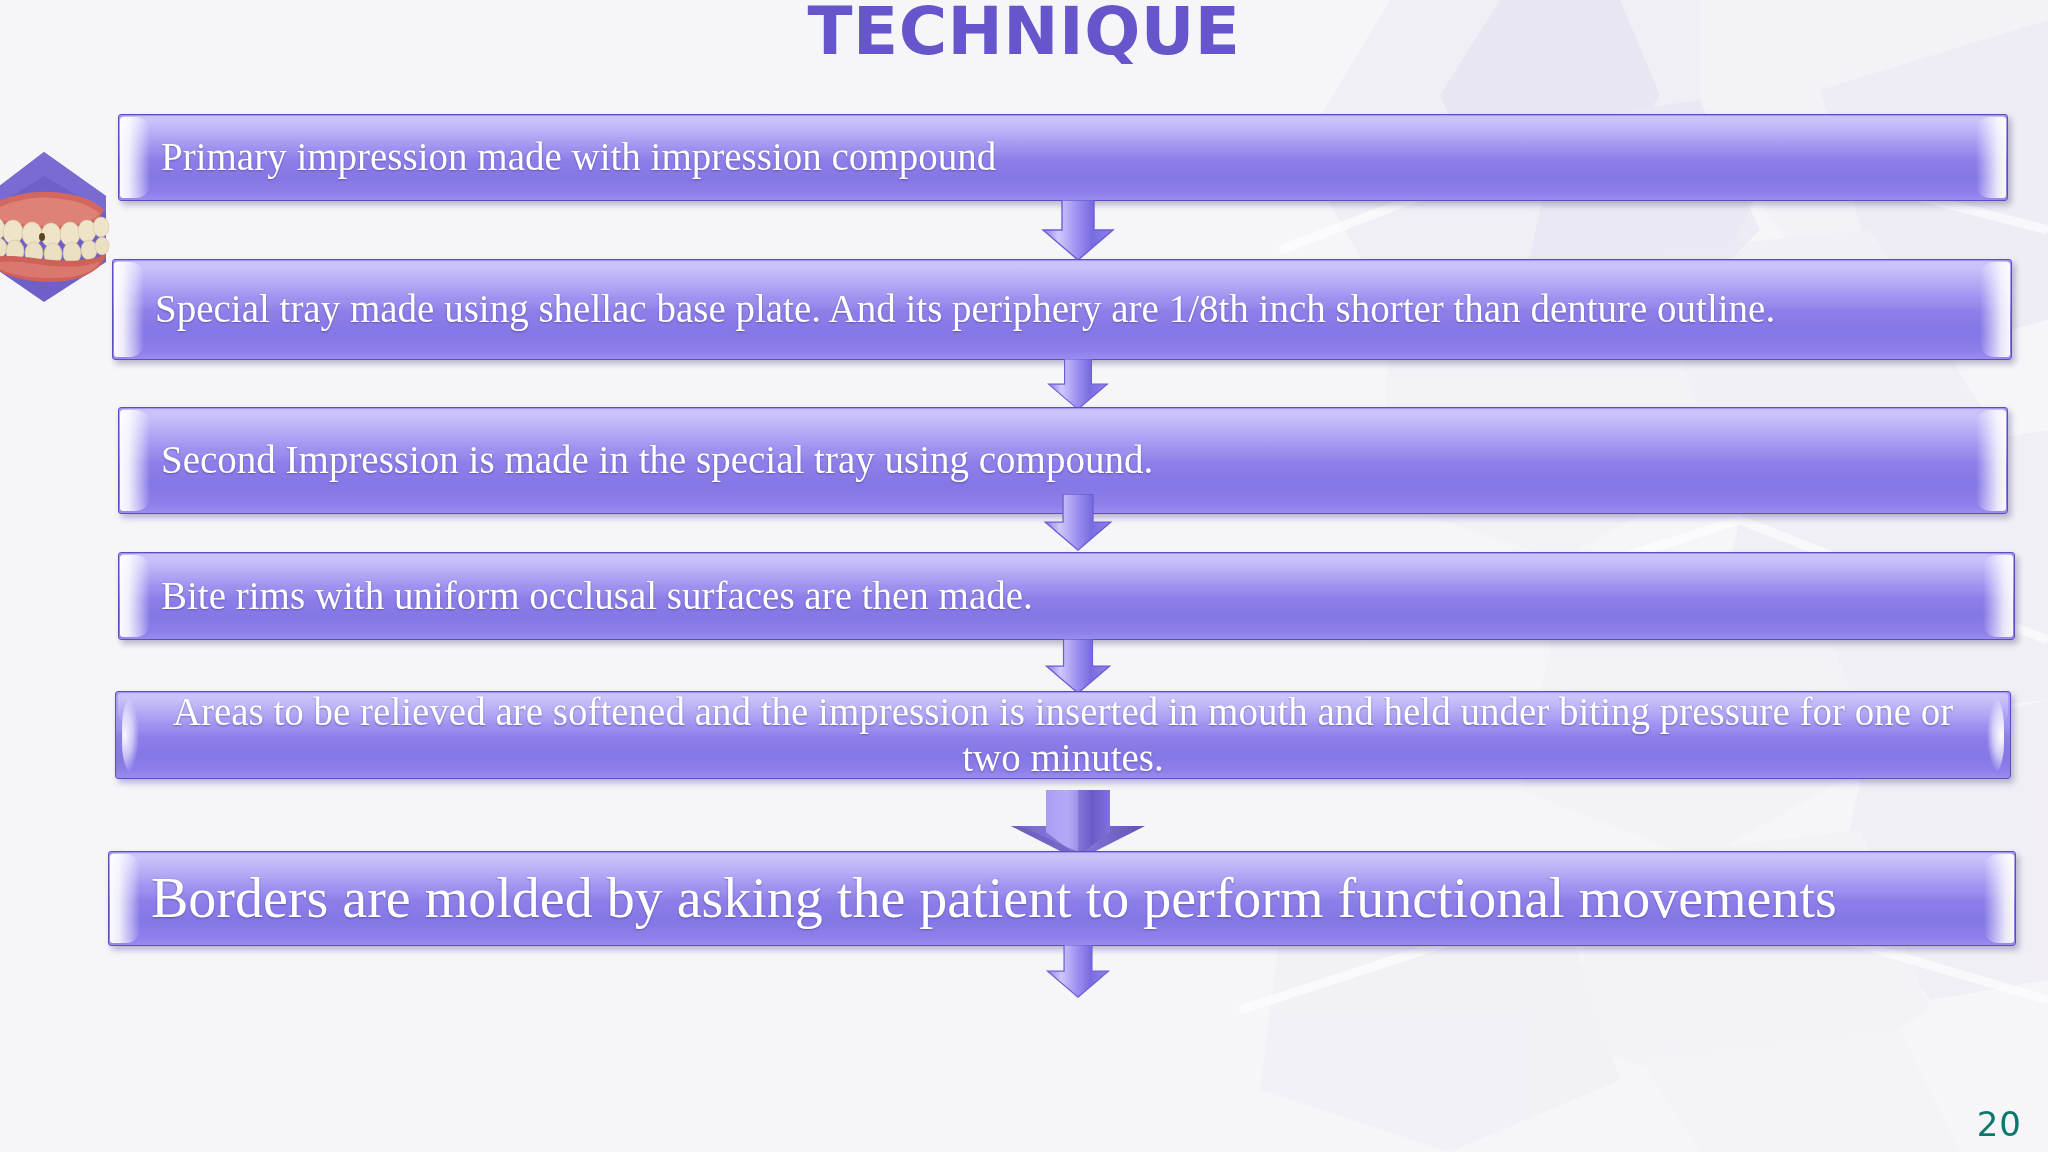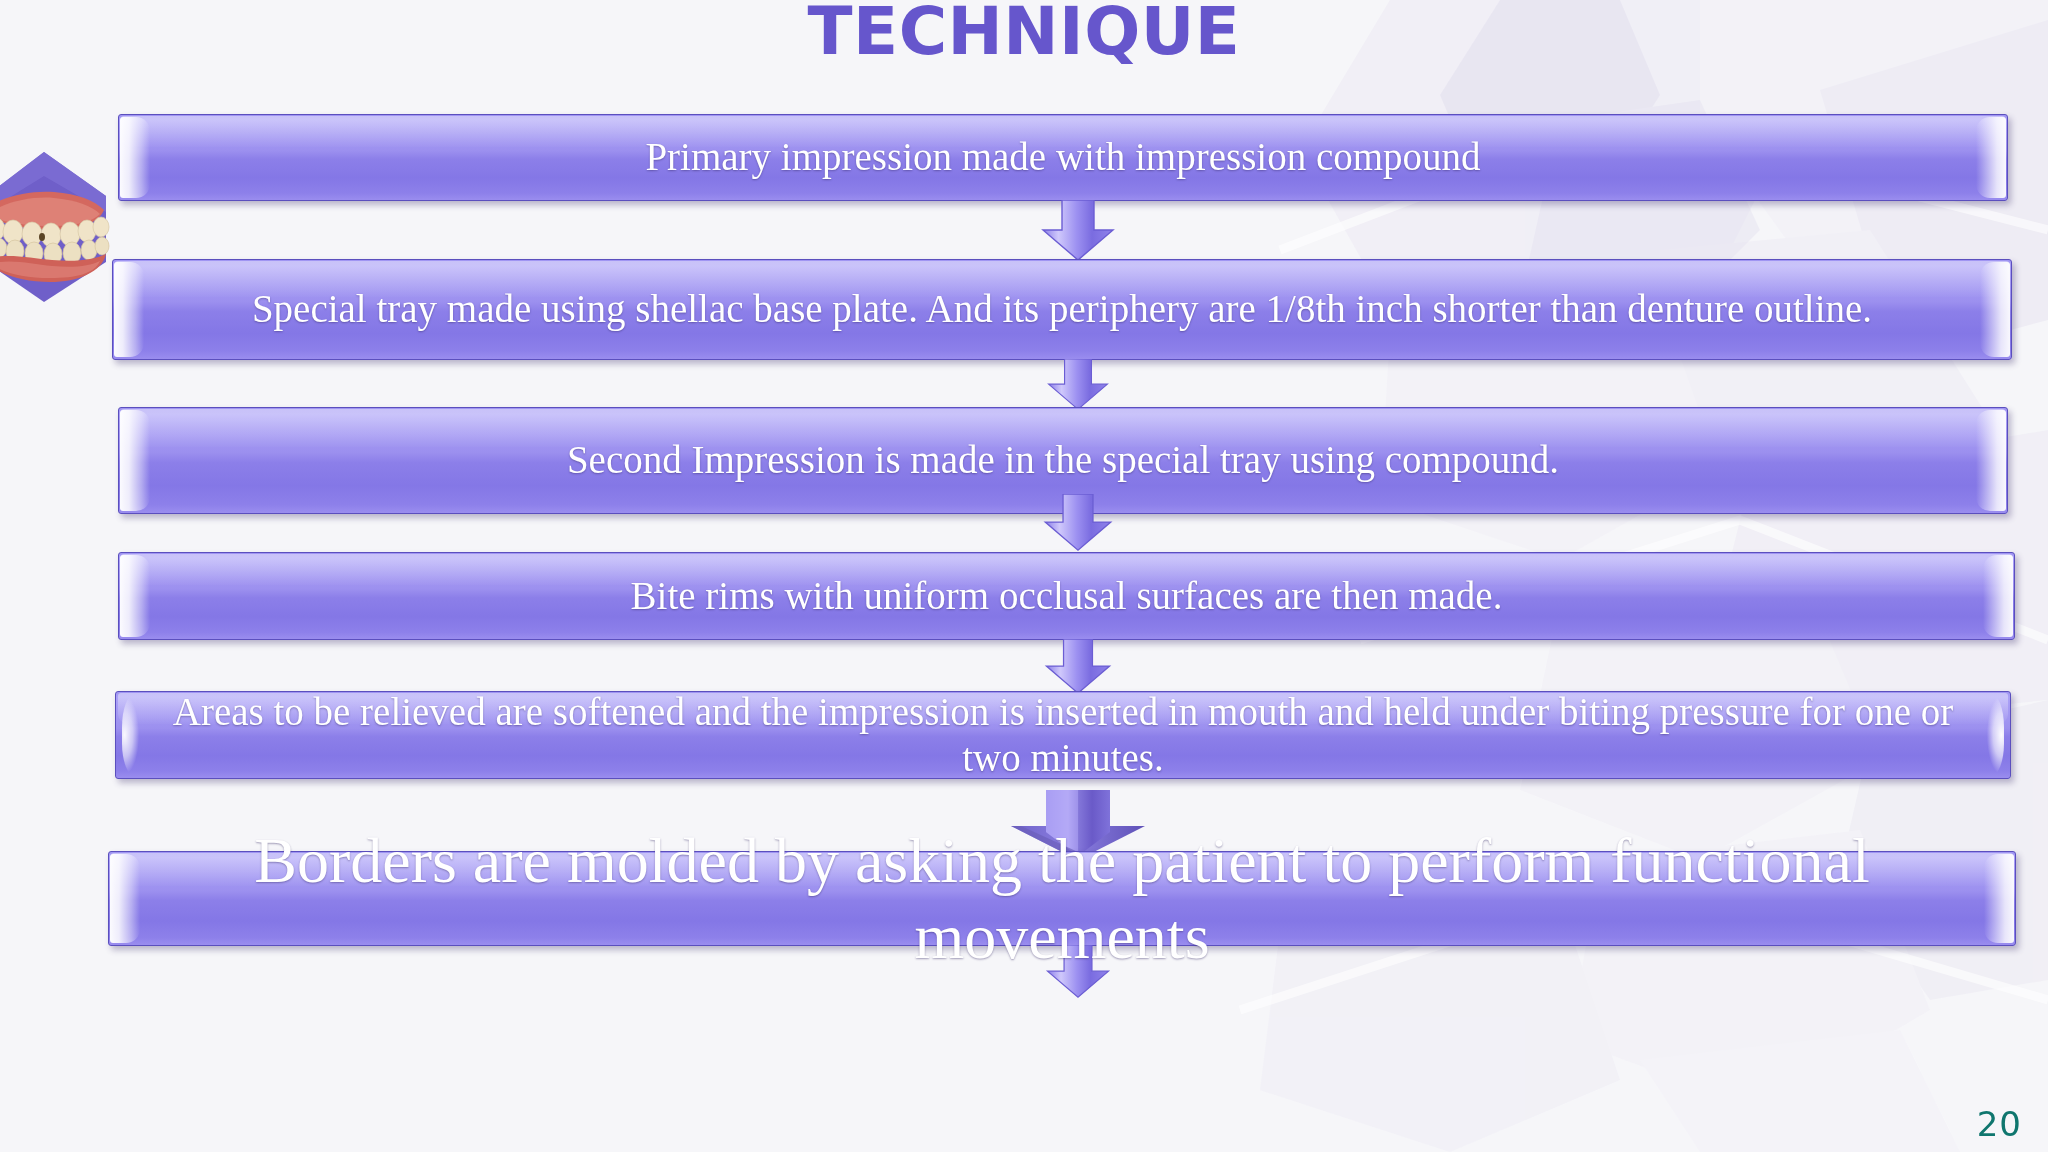--- a/index.html
+++ b/index.html
@@ -41,21 +41,20 @@
         #9f94f2 0%,
         #aba1f7 6%,
         #9c90ef 42%,
         #8c7fe9 52%,
         #8477e6 74%,
         #8d80ea 92%,
         #9a8def 100%);
     box-shadow:3px 4px 6px rgba(60,50,110,0.33);
     display:flex;
     align-items:center;
-    justify-content:center;
   }
   
   .fbox::before{
     content:"";
     position:absolute;
     left:2px;right:2px;top:1px;height:36%;
     border-radius:3px 3px 10px 10px;
     background:linear-gradient(to bottom,rgba(255,255,255,.42),rgba(255,255,255,.02));
     pointer-events:none;
   }
@@ -86,21 +85,21 @@
     position:relative;z-index:3;
     color:#ffffff;
     text-align:center;
     line-height:1.18;
     padding:0 42px;
     text-shadow:0 1px 2px rgba(50,40,100,.45);
     font-family:"Liberation Serif","DejaVu Serif",serif;
   }
 
   .sz-m .ftext{font-size:39px;}
-  .sz-l .ftext{font-size:64px;}
+  .sz-l .ftext{font-size:56px;}
 
   
   .fbox.deep{
     background:
       linear-gradient(to bottom,
         #9b8ff2 0%,
         #a79dfa 6%,
         #9184ef 40%,
         #7e6fe6 55%,
         #7365e2 78%,

